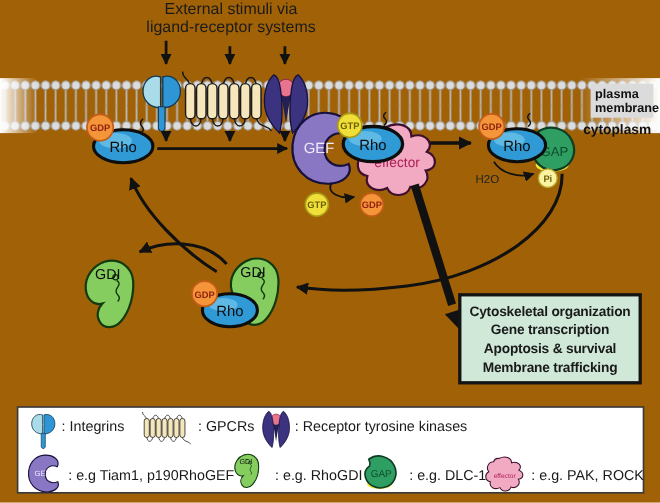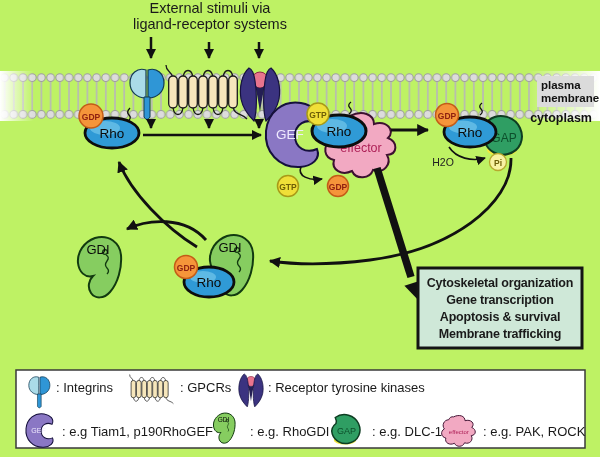--- a/index.html
+++ b/index.html
@@ -1,16 +1,16 @@
 <!DOCTYPE html>
 <html><head>
 <meta charset="utf-8">
 <style>
   html,body{margin:0;padding:0;background:#ffffff;}
-  .figure{width:600px;height:457px;position:relative;background:#bef264;overflow:hidden;}
+  .figure{width:600px;height:457px;position:relative;background:#a16207;overflow:hidden;}
   svg{display:block;}
   svg text{font-family:"Liberation Sans","DejaVu Sans",sans-serif;}
   .t-title{font-size:14.5px;fill:#1a1a1a;}
   .t-mol{font-size:13.5px;fill:#0a0a0a;}
   .t-badge{font-size:8.5px;font-weight:bold;}
   .t-bold-sm{font-size:11.5px;font-weight:bold;fill:#111;}
   .t-cyto{font-size:12.5px;font-weight:bold;fill:#111;}
   .t-outcome{font-size:12.5px;font-weight:bold;fill:#1a1a1a;letter-spacing:-0.2px;}
   .t-legend{font-size:13px;fill:#1a1a1a;}
   .t-small{font-size:10.5px;fill:#222;}

